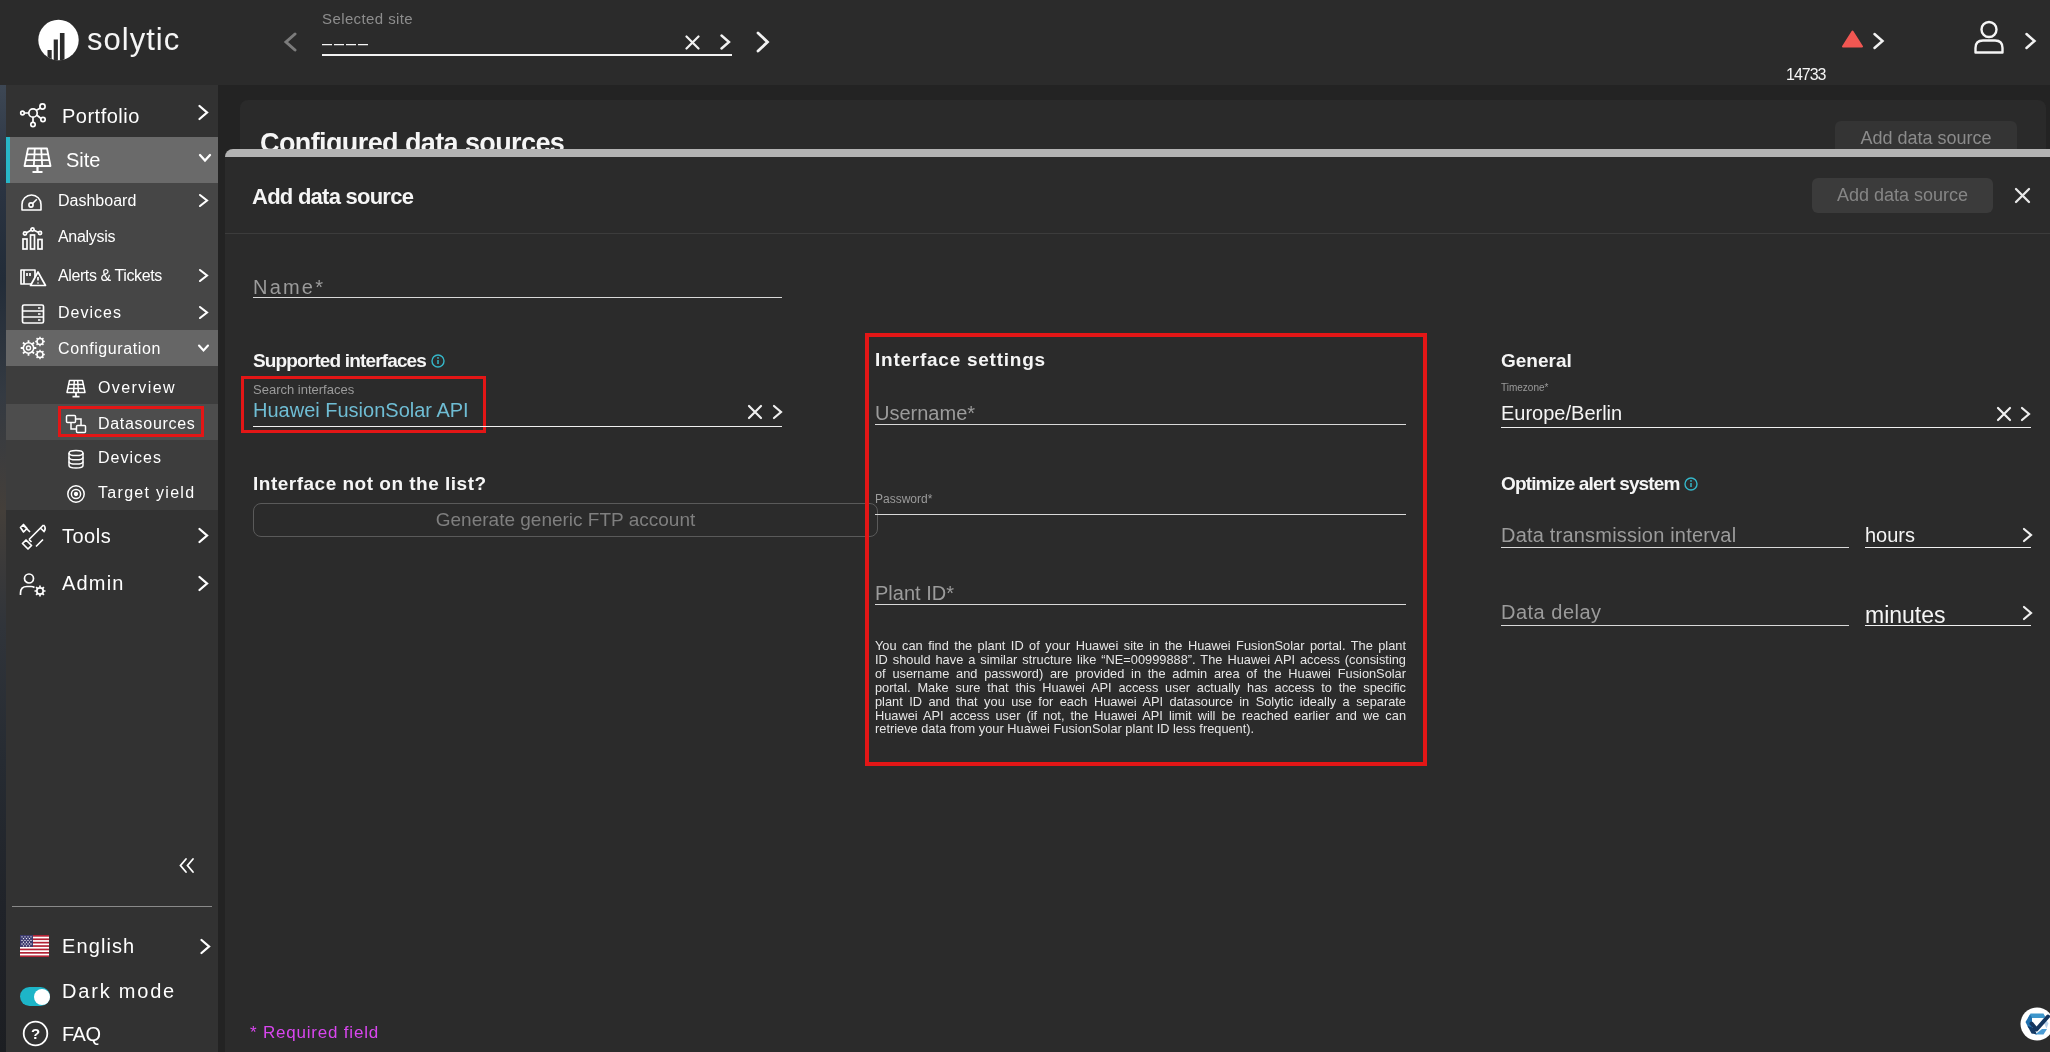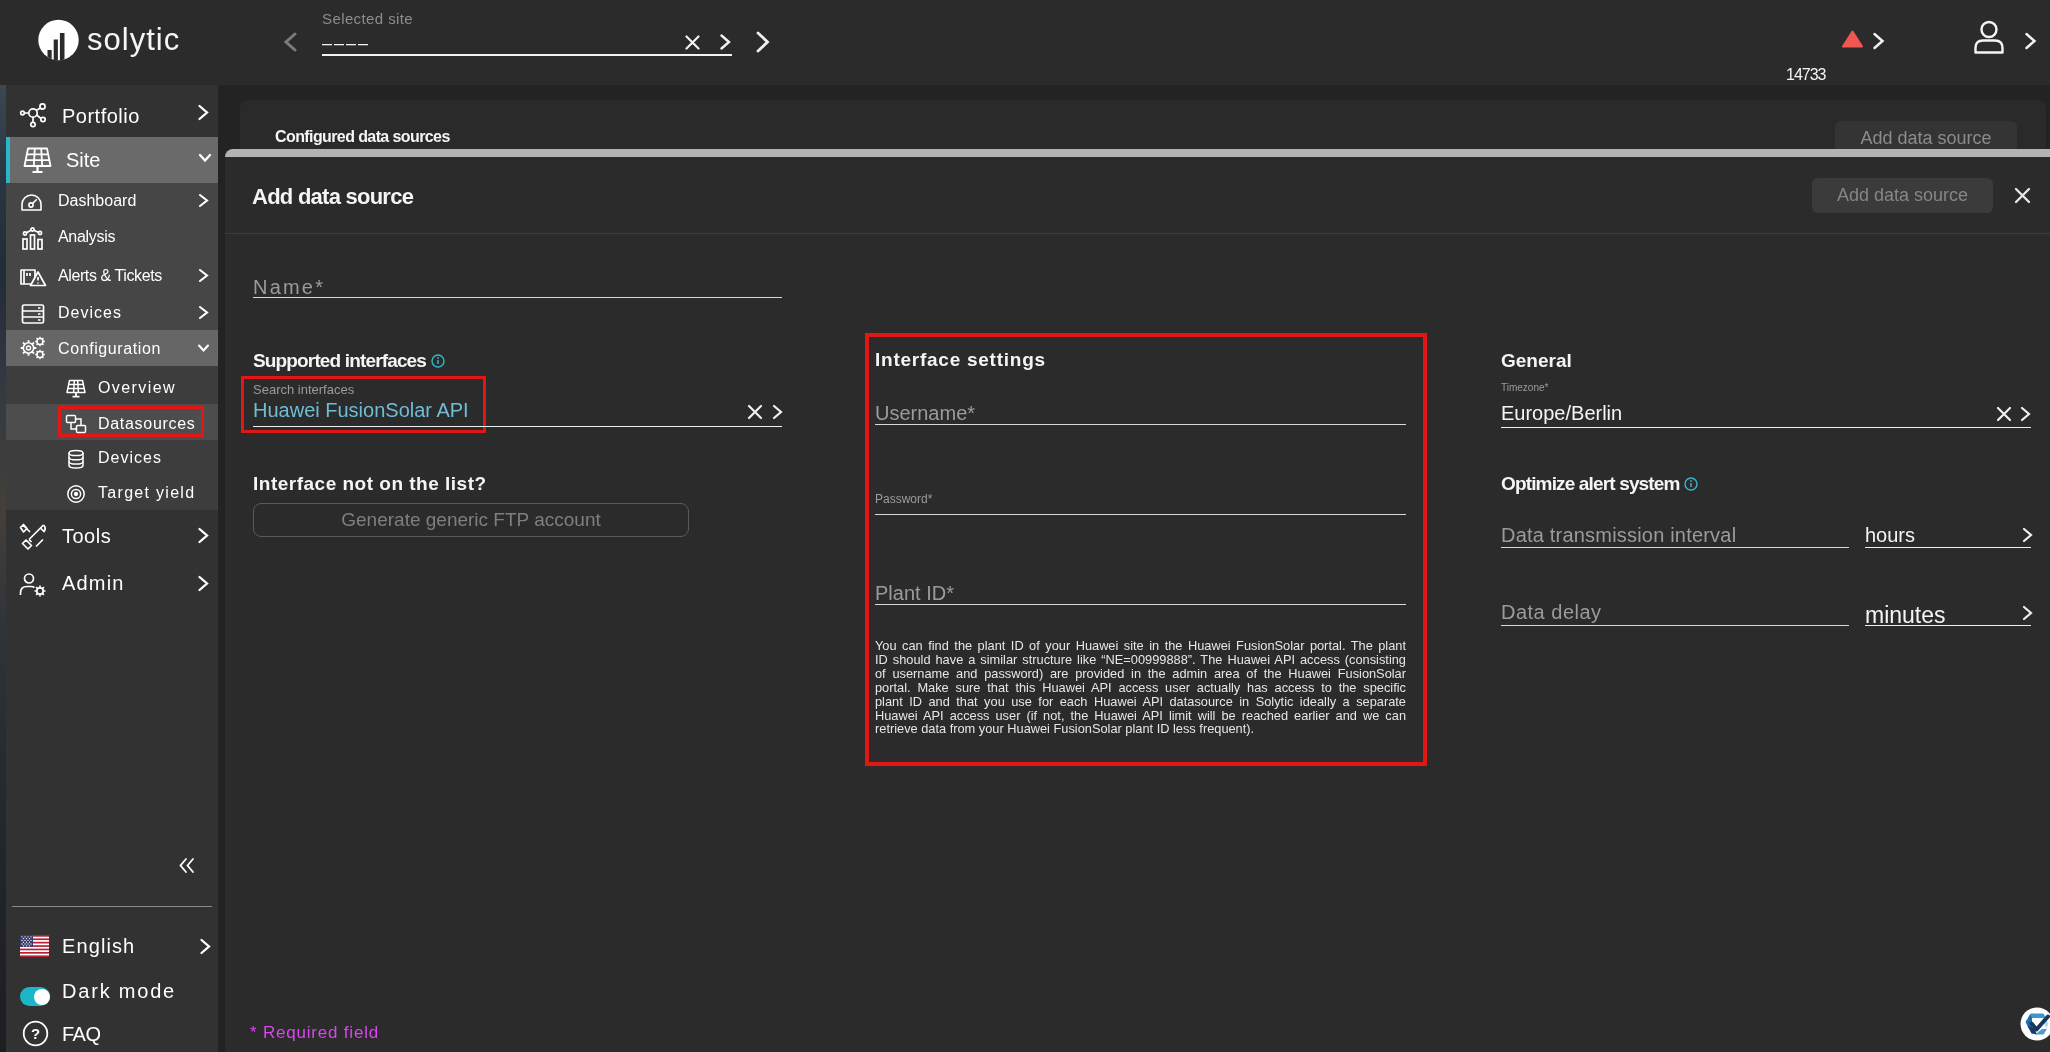--- a/index.html
+++ b/index.html
@@ -255,21 +255,21 @@
     <div class="abs" style="left:56px;top:890px;font-size:20px;letter-spacing:1.8px;">Dark mode</div>
 
     <svg class="abs" style="left:16px;top:930px;" width="27" height="27" viewBox="0 0 27 27">
       <circle cx="13.5" cy="13.5" r="11.8" stroke="#fff" stroke-width="1.8" fill="none"></circle>
       <text x="13.5" y="18.6" font-size="15" font-family="Liberation Sans" fill="#fff" text-anchor="middle" font-weight="bold">?</text>
     </svg>
     <div class="abs" style="left:56px;top:932.5px;font-size:20px;letter-spacing:-0.5px;">FAQ</div>
   </div>
 
   <div class="abs" style="left:240px;top:100px;width:1806px;height:60px;background:#2a2a2a;border-radius:8px 8px 0 0;"></div>
-  <div class="abs wht bold" style="left:275px;top:128px;font-size:16px;letter-spacing:-0.6px;text-align:center;">Configured data sources</div>
+  <div class="abs wht bold" style="left:260px;top:128px;font-size:27px;letter-spacing:-0.6px;text-align:center;">Configured data sources</div>
   <div class="abs" style="left:1835px;top:121px;width:182px;height:34px;background:#343434;border-radius:6px;color:#8b8b8b;font-size:18px;text-align:center;line-height:34px;">Add data source</div>
 
   <div class="abs" style="left:225px;top:149px;width:1825px;height:8px;background:#b3b3b3;border-radius:8px 0 0 0;"></div>
   <div class="abs" style="left:225px;top:157px;width:1825px;height:895px;background:#2b2b2b;"></div>
   <div id="modal" class="abs" style="left:225px;top:157px;width:1825px;height:895px;">
     <div class="abs wht bold" style="left:27px;top:27px;font-size:22px;letter-spacing:-0.75px;">Add data source</div>
     <div class="abs" style="left:1587px;top:21px;width:181px;height:35px;background:#3b3b3b;border-radius:6px;color:#868686;font-size:18px;text-align:center;line-height:35px;">Add data source</div>
     <svg class="abs" style="left:1789px;top:30px;" width="17" height="17" viewBox="0 0 17 17">
         <path d="M2 2 L15 15 M15 2 L2 15" stroke="#e8e8e8" stroke-width="2.3" fill="none" stroke-linecap="round"></path>
       </svg>
@@ -289,21 +289,21 @@
     <div class="abs" style="left:28px;top:241.5px;font-size:20px;color:#6fbdd4;">Huawei FusionSolar API</div>
     <svg class="abs" style="left:522px;top:247px;" width="16" height="16" viewBox="0 0 16 16">
         <path d="M2 2 L14 14 M14 2 L2 14" stroke="#f0f0f0" stroke-width="2.2" fill="none" stroke-linecap="round"></path>
       </svg>
     <svg class="abs" style="left:547px;top:247px;" width="11" height="16" viewBox="0 0 11 16">
         <path d="M2 2 L9 8 L2 14" stroke="#f0f0f0" stroke-width="2.2" fill="none" stroke-linecap="round"></path>
       </svg>
     <div class="uline" style="left:28px;top:269px;width:529px;background:#f0f0f0;"></div>
 
     <div class="abs wht bold" style="left:28px;top:315.5px;font-size:19px;letter-spacing:0.5px;">Interface not on the list?</div>
-    <div class="abs" style="left:28px;top:346px;width:436px;height:34px;border:1px solid #5a5a5a;border-radius:8px;color:#7f7f7f;font-size:19px;text-align:center;line-height:32px;">Generate generic FTP account</div>
+    <div class="abs" style="left:28px;top:346px;width:625px;height:34px;border:1px solid #5a5a5a;border-radius:8px;color:#7f7f7f;font-size:19px;text-align:center;line-height:32px;">Generate generic FTP account</div>
 
     <div class="abs" style="left:640px;top:176px;width:562px;height:433px;border:4px solid #e31616;"></div>
     <div class="abs wht bold" style="left:650px;top:192px;font-size:19px;letter-spacing:0.75px;">Interface settings</div>
     <div class="abs lbl" style="left:650px;top:245px;font-size:20px;">Username*</div>
     <div class="uline" style="left:650px;top:267px;width:531px;"></div>
     <div class="abs lbl" style="left:650px;top:335px;font-size:12px;">Password*</div>
     <div class="uline" style="left:650px;top:357px;width:531px;"></div>
     <div class="abs lbl" style="left:650px;top:425px;font-size:20px;">Plant ID*</div>
     <div class="uline" style="left:650px;top:447px;width:531px;"></div>
     <div class="abs" style="left:650px;top:482px;width:531px;font-size:12.8px;line-height:13.9px;color:#e6e6e6;">

